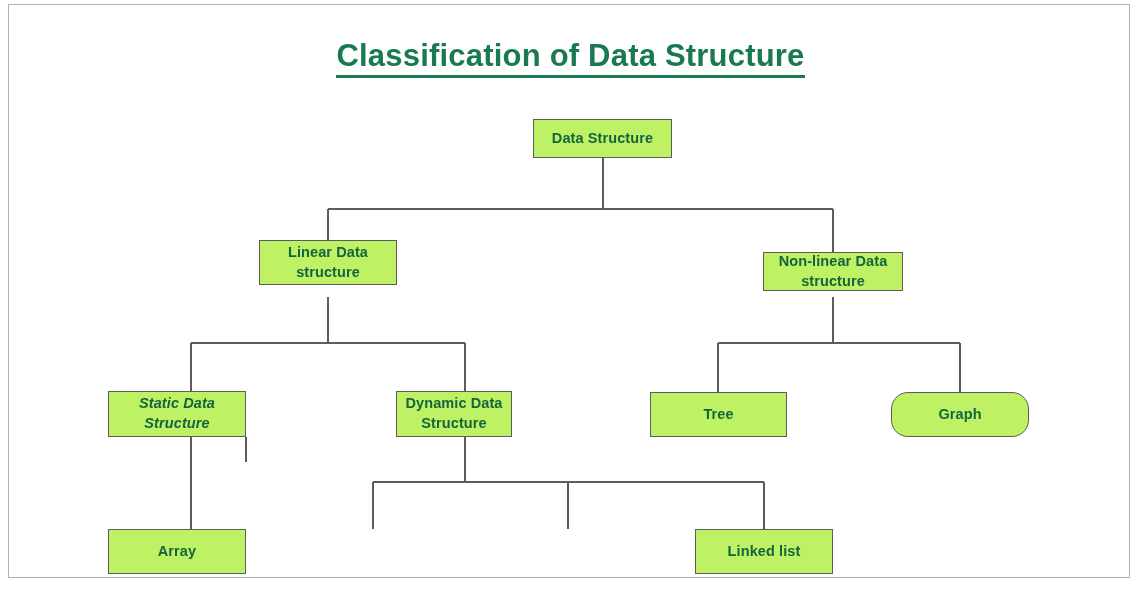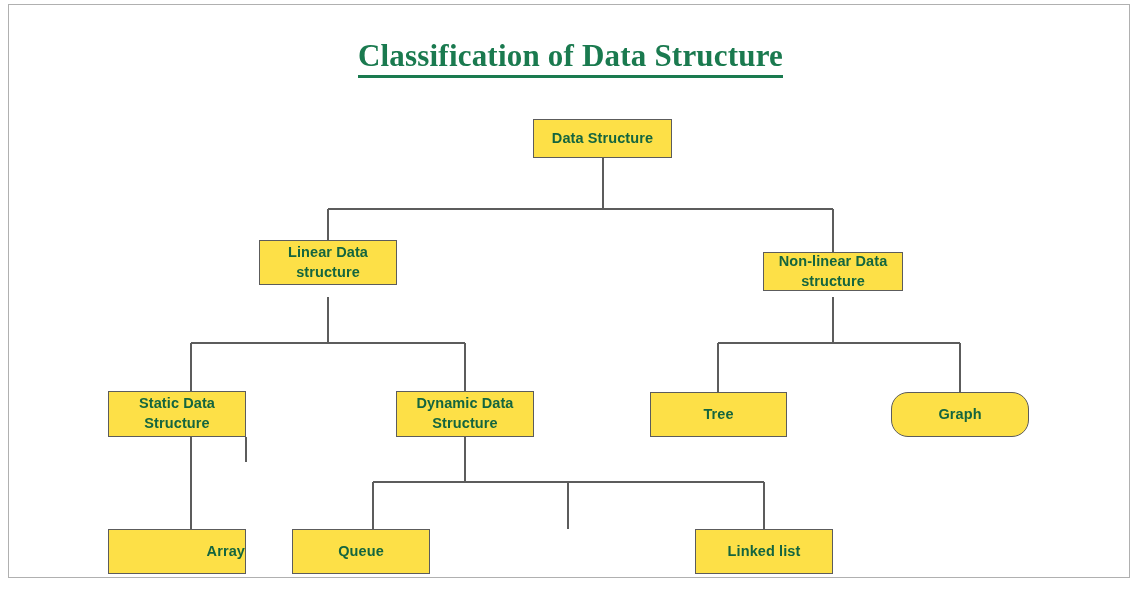--- a/index.html
+++ b/index.html
@@ -39,31 +39,30 @@
   .title {
     position: absolute;
     left: 0;
     top: 38px;
     width: 1141px;
     text-align: center;
     font-size: 31px;
     font-weight: bold;
     color: #1a7a4f;
     letter-spacing: 0.2px;
-    font-family: Liberation Serif, serif;
   }
   .title span.t {
     border-bottom: 3px solid #1a7a4f;
     padding-bottom: 2px;
   }
   .node {
     position: absolute;
     box-sizing: border-box;
     border: 1px solid #5c5c5c;
-    background: #fde047;
+    background: #bef264;
     color: #14653f;
     font-size: 14.5px;
     font-weight: bold;
     display: flex;
     align-items: center;
     justify-content: center;
     text-align: center;
     line-height: 1.35;
     letter-spacing: 0.1px;
   }
@@ -120,44 +119,41 @@
   <div class="node" style="left:259px; top:240px; width:138px; height:45px;">
     <span class="label">Linear Data
 structure</span>
   </div>
 
   <div class="node" style="left:763px; top:252px; width:140px; height:39px;">
     <span class="label">Non-linear Data
 structure</span>
   </div>
 
-  <div class="node" style="left:108px; top:391px; width:138px; height:46px;">
+  <div class="node" style="left:108px; top:391px; width:138px; height:46px;font-style:italic;">
     <span class="label">Static Data
 Structure</span>
   </div>
 
-  <div class="node" style="left:396px; top:391px; width:138px; height:46px;">
+  <div class="node" style="left:396px; top:391px; width:116px; height:46px;">
     <span class="label">Dynamic Data
 Structure</span>
   </div>
 
   <div class="node" style="left:650px; top:392px; width:137px; height:45px;">
     <span class="label">Tree</span>
   </div>
 
   <div class="node" style="left:891px; top:392px; width:138px; height:45px;border-radius:17px;">
     <span class="label">Graph</span>
   </div>
 
-  <div class="node" style="left:108px; top:529px; width:138px; height:45px;text-align:right;">
+  <div class="node" style="left:108px; top:529px; width:138px; height:45px;">
     <span class="label">Array</span>
   </div>
 
-  <div class="node" style="left:292px; top:529px; width:138px; height:45px;">
-    <span class="label">Queue</span>
-  </div>
 
 
   <div class="node" style="left:695px; top:529px; width:138px; height:45px;">
     <span class="label">Linked list</span>
   </div>
 
 </div>
 
 </body></html>

